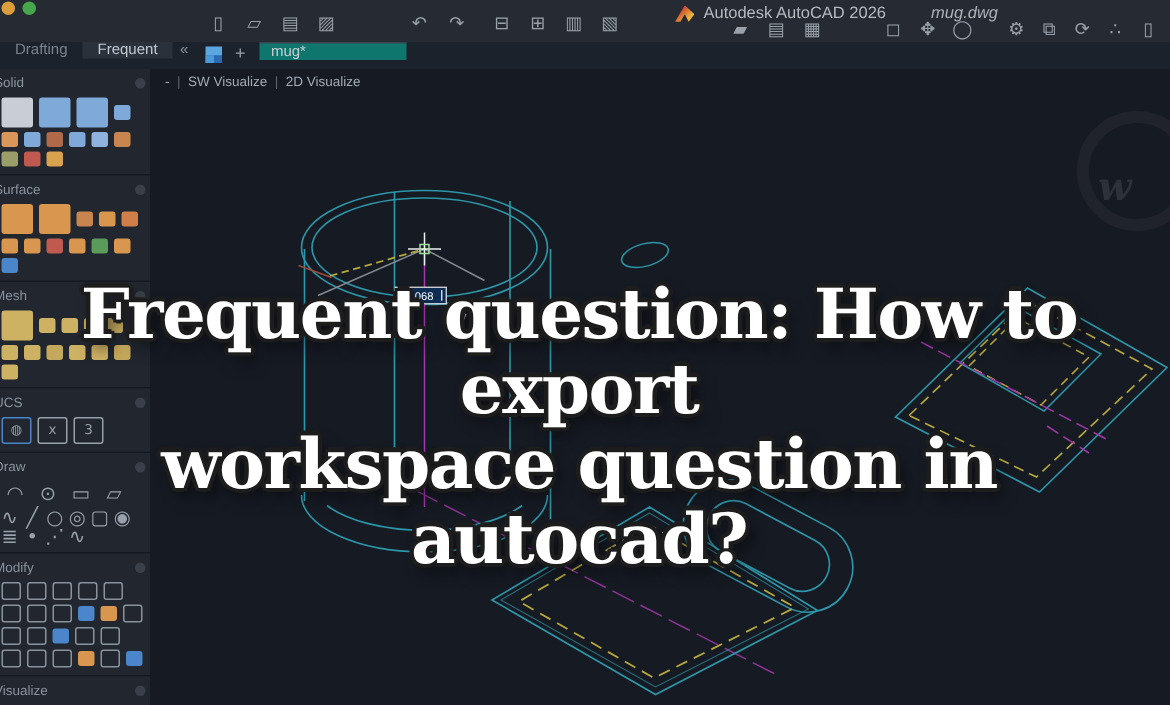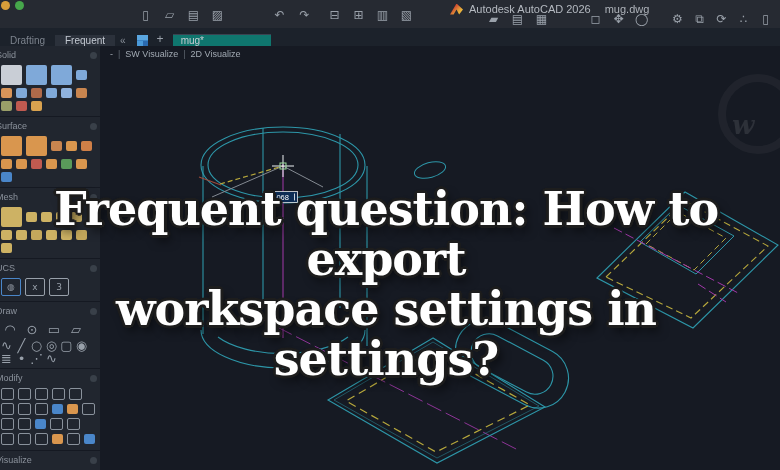--- a/index.html
+++ b/index.html
@@ -17,25 +17,25 @@
   #grp-file{left:138px;top:8px;}
   #grp-history{left:272px;top:8px;gap:10px;}
   #grp-print{left:327px;top:8px;}
   #grp-doc{left:486px;top:12px;}
   #grp-nav{left:588px;top:12px;gap:8px;}
   #grp-right{left:670px;top:12px;gap:7px;}
   #title-wrap{position:absolute;left:450px;top:3px;display:flex;align-items:center;gap:6px;
               font-size:11px;color:#b5bac1;white-space:nowrap;}
   #acad-logo{width:13px;height:11px;background:linear-gradient(135deg,#cf4a30 30%,#e8b23c 70%);
              clip-path:polygon(0 100%,50% 0,100% 55%,70% 100%,50% 55%,28% 100%);}
-  #doc-title{margin-left:8px;color:#aeb3ba;}
+  #doc-title{margin-left:24px;color:#aeb3ba;font-style:italic;}
 
   
   #tabbar{position:absolute;left:0;top:28px;width:780px;height:18px;background:var(--tabstrip,#1c222b);
-          display:flex;align-items:flex-end;font-size:10px;color:#7c838d;}
+          display:flex;align-items:flex-start;font-size:10px;color:#7c838d;}
   .ptab{padding:0 10px;display:flex;align-items:center;}
   .ptab.active{background:#2b313b;color:#c3c9d1;}
   #collapse-btn{padding:0 5px;display:flex;align-items:center;color:#8a919b;font-size:10px;}
   #grid-icon{width:11px;height:11px;margin:3px 4px 0 6px;
      background:linear-gradient(90deg,#4a9ad9 50%,#2a6ab0 50%),linear-gradient(0deg,#3c85c6 50%,#5aa6e0 50%);
      background-size:11px 5px,11px 11px;background-repeat:no-repeat;background-position:0 6px,0 0;}
   #newtab-btn{padding:0 5px;display:flex;align-items:center;color:#9aa1ab;font-size:12px;}
   #file-tab{background:#0f766e;color:#c7ccd2;padding:0 30px 0 8px;display:flex;align-items:center;
             margin-left:4px;min-width:60px;border-top:1px solid #3a4350;}
 
@@ -336,16 +336,16 @@
       </g>
     </svg>
 
     <div id="watermark">
       <span>w</span>
     </div>
   </div>
 
   <div id="overlay">
     <div>Frequent question: How to export</div>
-    <div>workspace settings in settings?</div>
+    <div>workspace question in autocad?</div>
   </div>
 
 </div>
 
 </body></html>

